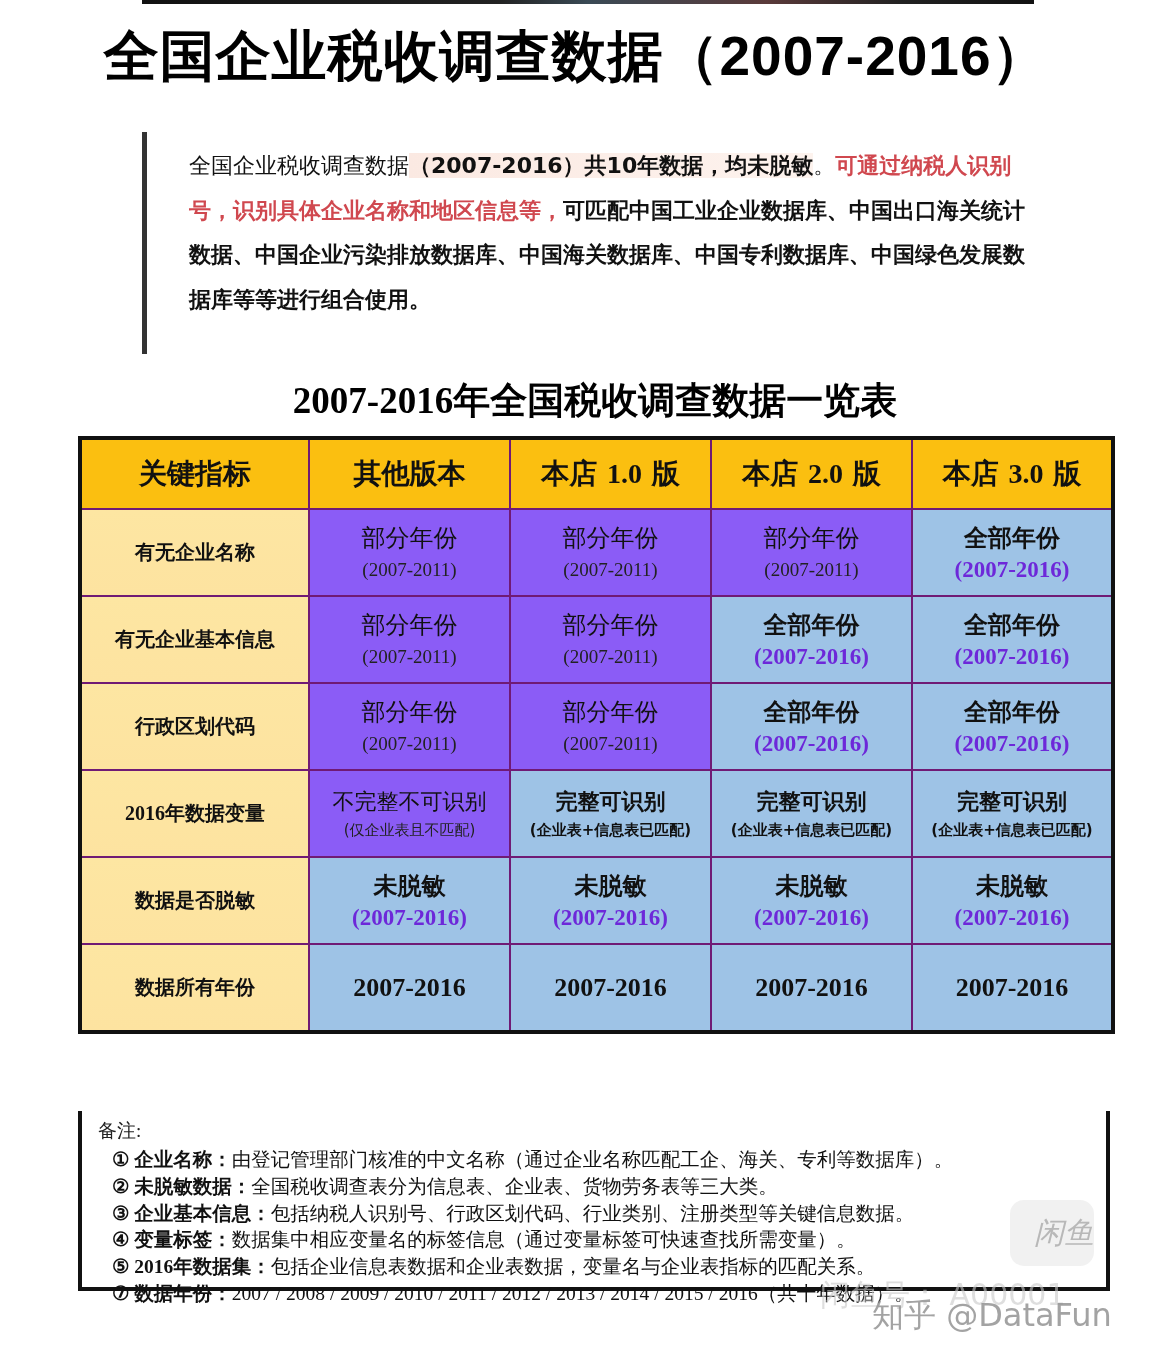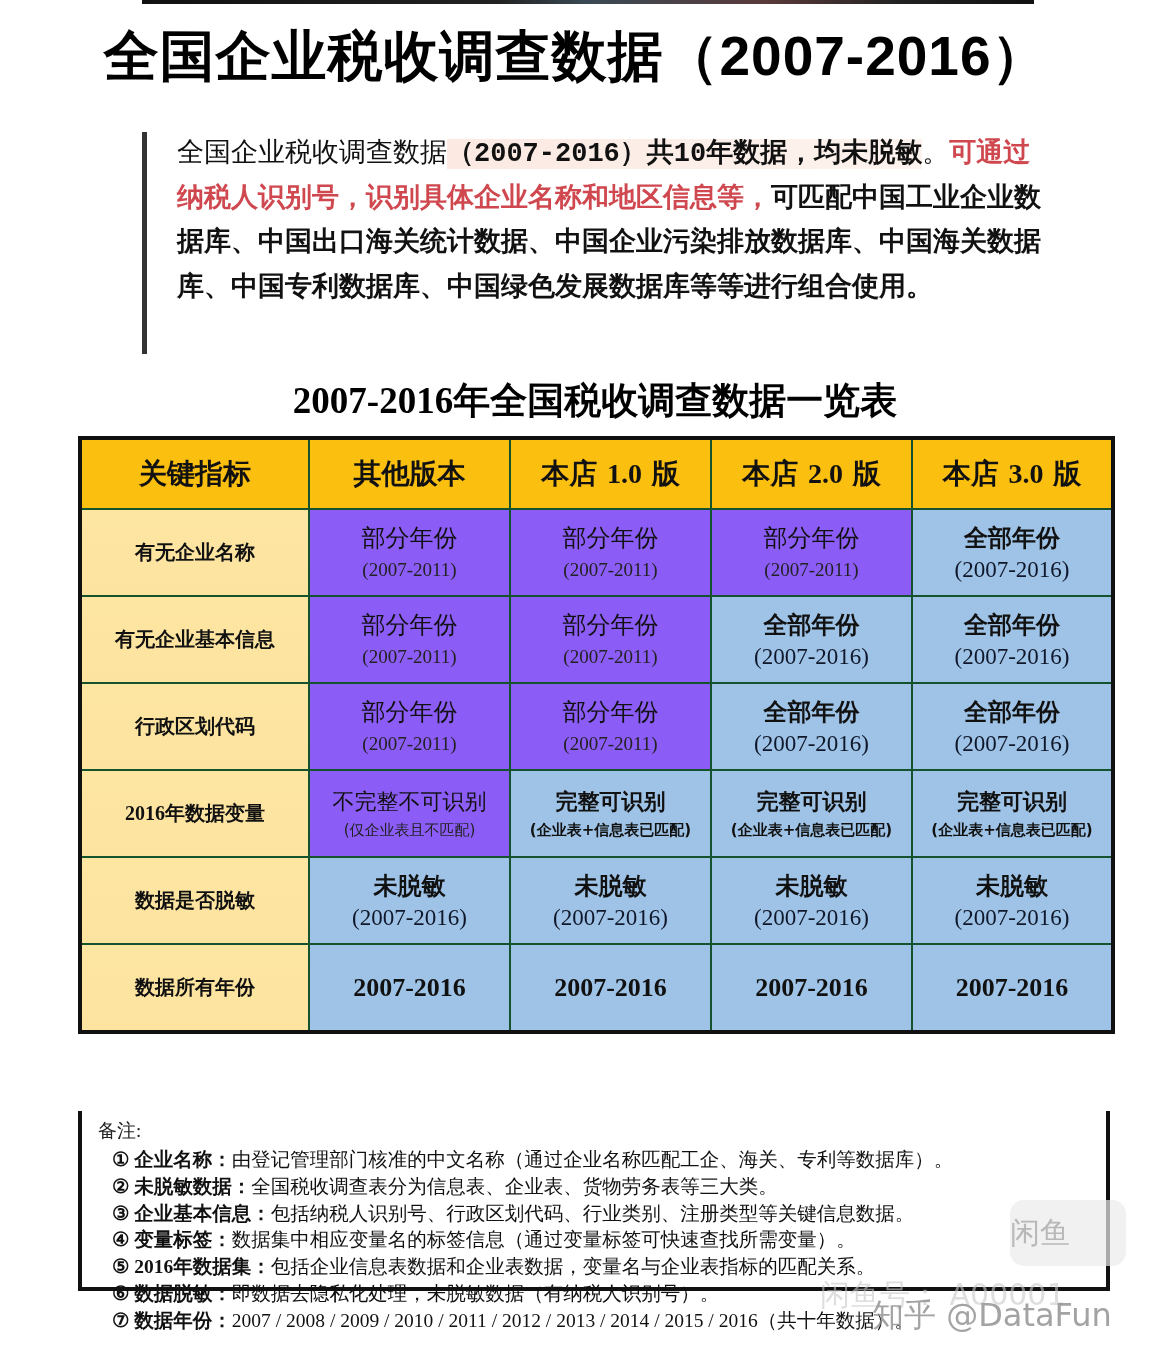--- a/index.html
+++ b/index.html
@@ -5,59 +5,59 @@
   html, body { margin:0; padding:0; background:#ffffff; }
   body { width:1151px; height:1360px; position:relative; overflow:hidden;
          font-family:"DejaVu Sans","Liberation Sans",sans-serif; color:#111; }
   .topbar { position:absolute; left:142px; top:0; width:892px; height:4px;
             background:linear-gradient(90deg,#111 0%,#222 40%,#3a4a55 50%,#5a3a3a 70%,#222 85%,#111 100%); }
   .main-title { position:absolute; left:0; top:20px; width:1151px; text-align:center;
                 font-size:55px; font-weight:bold; letter-spacing:1px; color:#000;
                 font-family:"Liberation Sans","DejaVu Sans",sans-serif; }
   .intro { position:absolute; left:142px; top:132px; width:900px; height:222px;
            border-left:5px solid #333; box-sizing:border-box; padding-left:30px; }
-  .intro p { margin:0; font-size:27px; line-height:44.5px; font-weight:bold; color:#111;font-family:Liberation Mono, monospace; }
+  .intro p { margin:12px; font-size:22px; line-height:44.5px; font-weight:bold; color:#111; }
   .intro .lead { font-weight:normal; }
   .intro .hl { background:linear-gradient(90deg,#fbe9e2,#fdf3ee); }
   .intro .red { color:#d0484f; }
   .table-title { position:absolute; left:0; top:376px; width:1190px; text-align:center;
                  font-size:37px; font-weight:bold; color:#000; }
   .table-title .yr { font-family:"Liberation Serif","DejaVu Serif",serif; }
   table.cmp { position:absolute; left:78px; top:436px; width:1032px; border-collapse:collapse;
               table-layout:fixed; border:4px solid #111; }
   table.cmp col.c0 { width:229px; }
   table.cmp col.cx { width:201px; }
-  table.cmp th, table.cmp td { border:2px solid #14532d; text-align:center; vertical-align:middle; padding:0; }
+  table.cmp th, table.cmp td { border:2px solid #701a75; text-align:center; vertical-align:middle; padding:0; }
   table.cmp th { height:68px; background:#fbbf10; font-size:28px; font-weight:bold; color:#111; }
   table.cmp th .num { font-family:"Liberation Serif","DejaVu Serif",serif; }
   table.cmp td { height:85px; }
   td.key { background:linear-gradient(180deg,#fde6a2,#fde3a0); text-align:left; padding-left:10px;
            font-size:20px; font-weight:bold; color:#111; }
   td.key.center { text-align:center; padding-left:0; }
   td.key .num { font-family:"Liberation Serif","DejaVu Serif",serif; }
   td.w { background:#8b5cf6; }
   td.b { background:#9ec3e6; }
   .l1 { display:block; font-size:24px; line-height:34px; }
   .l2 { display:block; font-size:19px; line-height:30px; font-family:"Liberation Serif","DejaVu Serif",serif; color:#222; }
   td.b .l1 { font-weight:bold; color:#111; }
-  td.b .l2 { font-weight:normal; font-size:23px; color:#0f172a; }
+  td.b .l2 { font-weight:bold; font-size:23px; color:#6d28d9; }
   .s1 { display:block; font-size:22px; line-height:32px; }
   .s2 { display:block; font-size:15px; line-height:24px; color:#222; }
   td.b .s1, td.b .s2 { font-weight:bold; color:#111; }
   .big { font-family:"Liberation Serif","DejaVu Serif",serif; font-size:26px; font-weight:bold; color:#111; }
   .notes { position:absolute; left:78px; top:1111px; width:1032px; height:180px; box-sizing:border-box;
            border:4px solid #111; border-top:none; background:#fff; padding:8px 0 0 16px;
            font-family:"Liberation Serif","DejaVu Serif",serif; }
   .notes .nt { font-size:19px; line-height:24px; color:#222; }
   .notes ul { list-style:none; margin:4px 0 0 14px; padding:0; }
   .notes li { font-size:19.5px; line-height:26.8px; color:#111; white-space:nowrap; }
   .notes li b { font-weight:bold; }
   .wm { position:absolute; color:rgba(150,150,150,0.55); font-family:"DejaVu Sans",sans-serif; pointer-events:none; }
-  .wm1 { left:1010px; top:1200px; width:116px; height:66px; border-radius:14px; background:rgba(235,235,235,0.7);
-         font-size:30px; text-align:left; line-height:66px; color:rgba(160,160,160,0.7); }
+  .wm1 { left:1010px; top:1200px; width:84px; height:66px; border-radius:14px; background:rgba(235,235,235,0.7);
+         font-size:30px; text-align:right; line-height:66px; color:rgba(160,160,160,0.7);font-style:italic; }
   .wm2 { left:820px; top:1275px; font-size:30px; color:rgba(200,200,200,0.6); }
   .wm3 { left:872px; top:1294px; font-size:32px; color:rgba(140,140,140,0.8); }
 </style>
 </head>
 <body>
 
 <div class="topbar"></div>
 
 <div class="main-title">全国企业税收调查数据（2007-2016）</div>
 
@@ -191,20 +191,19 @@
 </table>
 
 <div class="notes">
   <div class="nt">备注:</div>
   <ul id="notes-list">
       <li><b>①</b> <b>企业名称：</b><span>由登记管理部门核准的中文名称（通过企业名称匹配工企、海关、专利等数据库）。</span></li>
       <li><b>②</b> <b>未脱敏数据：</b><span>全国税收调查表分为信息表、企业表、货物劳务表等三大类。</span></li>
       <li><b>③</b> <b>企业基本信息：</b><span>包括纳税人识别号、行政区划代码、行业类别、注册类型等关键信息数据。</span></li>
       <li><b>④</b> <b>变量标签：</b><span>数据集中相应变量名的标签信息（通过变量标签可快速查找所需变量）。</span></li>
       <li><b>⑤</b> <b>2016年数据集：</b><span>包括企业信息表数据和企业表数据，变量名与企业表指标的匹配关系。</span></li>
-      <li><b>⑥</b> <b>数据脱敏：</b><span>即数据去隐私化处理，未脱敏数据（有纳税人识别号）。</span></li>
       <li><b>⑦</b> <b>数据年份：</b><span>2007 / 2008 / 2009 / 2010 / 2011 / 2012 / 2013 / 2014 / 2015 / 2016（共十年数据）。</span></li>
     </ul>
 </div>
 
 <div class="wm wm1">闲鱼</div>
 <div class="wm wm2">闲鱼号：  A00001</div>
 <div class="wm wm3">知乎 @DataFun</div>
 
 </body></html>

